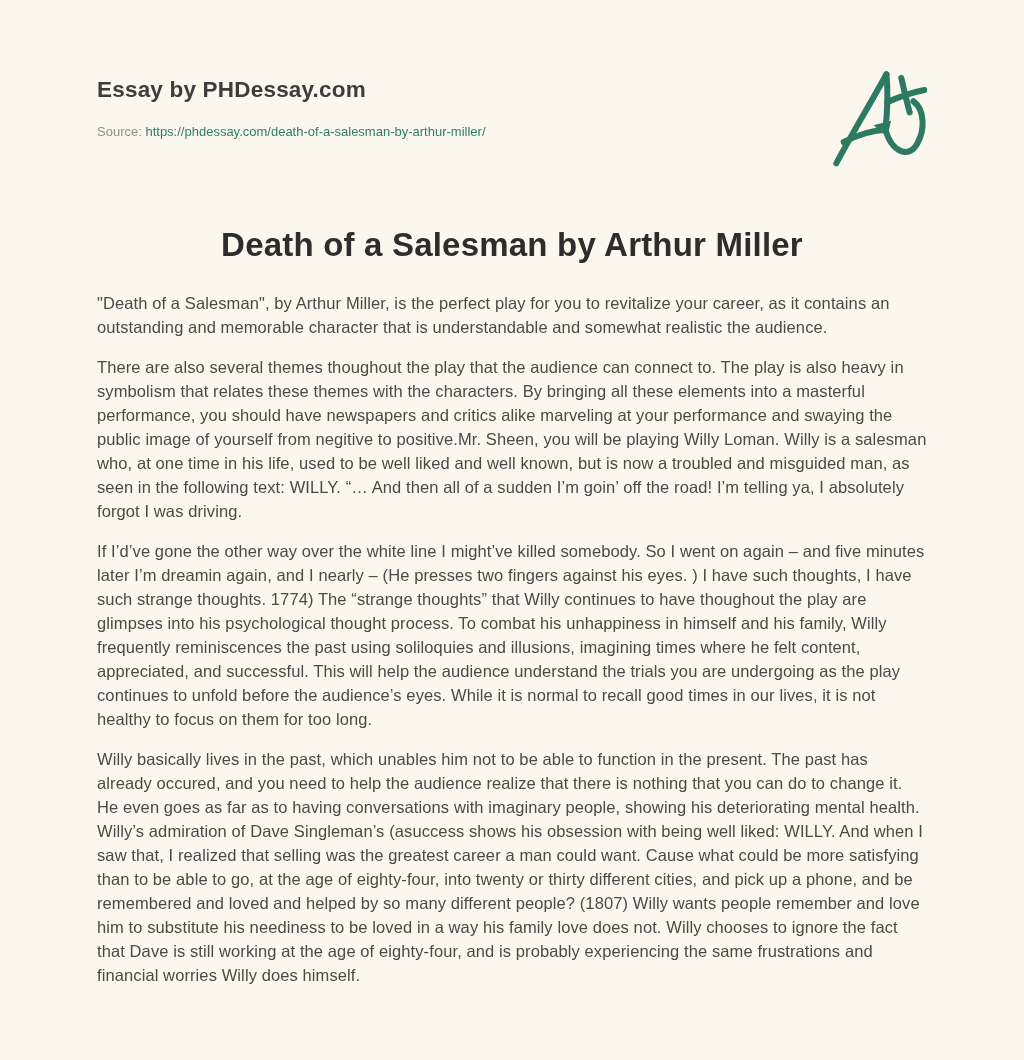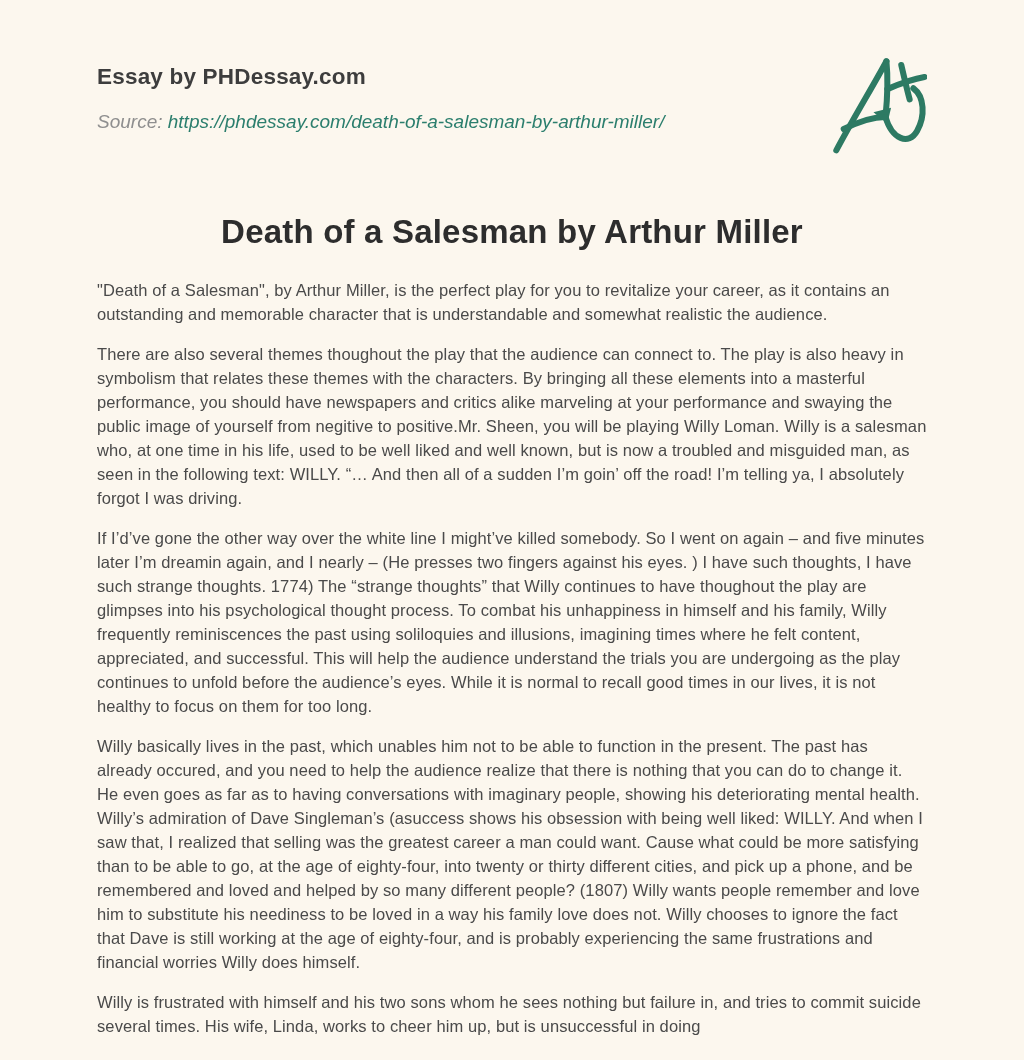--- a/index.html
+++ b/index.html
@@ -18,39 +18,38 @@
   }
   body {
     width: 1024px;
     height: 1060px;
     overflow: hidden;
     background: var(--background);
     font-family: "Liberation Sans", sans-serif;
   }
   .page {
     width: 830px;
-    margin: 0 auto;
+    margin: 13px auto;
     padding-top: 56px;
   }
   .header {
     display: flex;
     justify-content: space-between;
     align-items: flex-start;
   }
   .brand {
     font-size: 22.5px;
     font-weight: 700;
     color: var(--text-heading);
     margin: 8px 0 0 0;
     letter-spacing: 0.2px;
   }
   .source-line {
     margin: 21px 0 0 0;
-    font-size: 19px;
-    font-style: italic;
+    font-size: 13px;
   }
   .source-label {
     color: var(--text-muted);
   }
   .source-url {
     color: var(--link-teal);
     text-decoration: none;
   }
   .logo svg {
     display: block;
@@ -120,17 +119,16 @@
     <div class="body-text">
 
         <p class="para">"Death of a Salesman", by Arthur Miller, is the perfect play for you to revitalize your career, as it contains an outstanding and memorable character that is understandable and somewhat realistic the audience.</p>
 
         <p class="para">There are also several themes thoughout the play that the audience can connect to. The play is also heavy in symbolism that relates these themes with the characters. By bringing all these elements into a masterful performance, you should have newspapers and critics alike marveling at your performance and swaying the public image of yourself from negitive to positive.Mr. Sheen, you will be playing Willy Loman. Willy is a salesman who, at one time in his life, used to be well liked and well known, but is now a troubled and misguided man, as seen in the following text: WILLY. “… And then all of a sudden I’m goin’ off the road! I’m telling ya, I absolutely forgot I was driving.</p>
 
         <p class="para">If I’d’ve gone the other way over the white line I might’ve killed somebody. So I went on again – and five minutes later I’m dreamin again, and I nearly – (He presses two fingers against his eyes. ) I have such thoughts, I have such strange thoughts. 1774) The “strange thoughts” that Willy continues to have thoughout the play are glimpses into his psychological thought process. To combat his unhappiness in himself and his family, Willy frequently reminiscences the past using soliloquies and illusions, imagining times where he felt content, appreciated, and successful. This will help the audience understand the trials you are undergoing as the play continues to unfold before the audience’s eyes. While it is normal to recall good times in our lives, it is not healthy to focus on them for too long.</p>
 
         <p class="para">Willy basically lives in the past, which unables him not to be able to function in the present. The past has already occured, and you need to help the audience realize that there is nothing that you can do to change it. He even goes as far as to having conversations with imaginary people, showing his deteriorating mental health. Willy’s admiration of Dave Singleman’s (asuccess shows his obsession with being well liked: WILLY. And when I saw that, I realized that selling was the greatest career a man could want. Cause what could be more satisfying than to be able to go, at the age of eighty-four, into twenty or thirty different cities, and pick up a phone, and be remembered and loved and helped by so many different people? (1807) Willy wants people remember and love him to substitute his neediness to be loved in a way his family love does not. Willy chooses to ignore the fact that Dave is still working at the age of eighty-four, and is probably experiencing the same frustrations and financial worries Willy does himself.</p>
 
-        <p class="para">Willy is frustrated with himself and his two sons whom he sees nothing but failure in, and tries to commit suicide several times. His wife, Linda, works to cheer him up, but is unsuccessful in doing</p>
       </div>
   </main>
 
 </div>
 
 </body></html>

